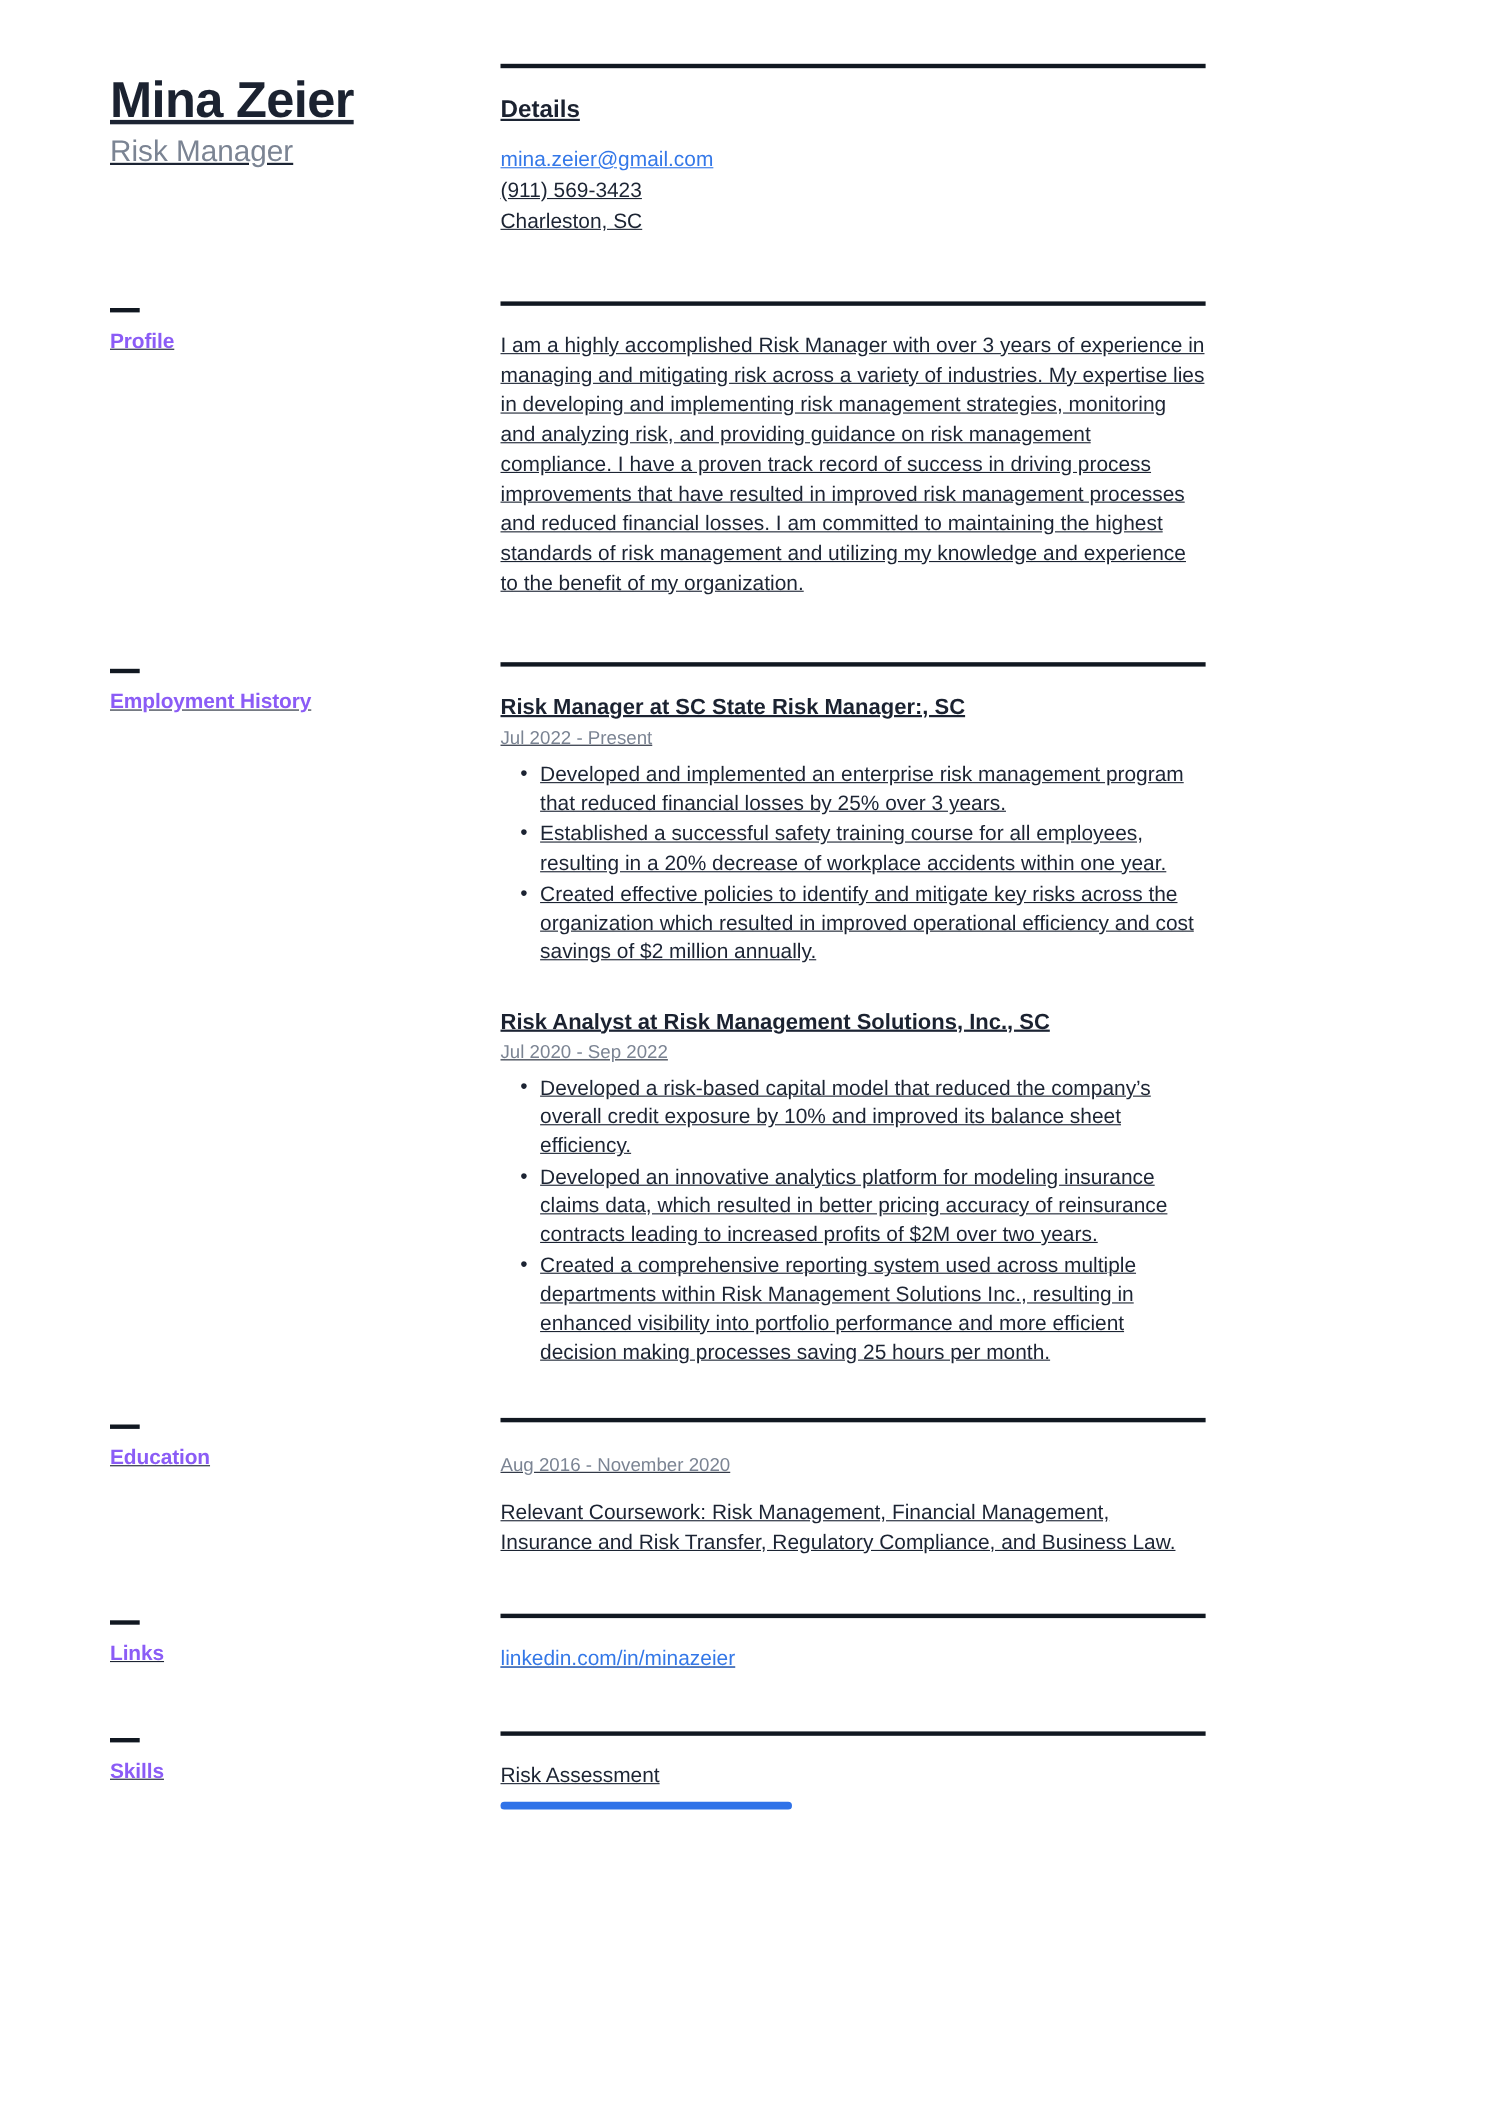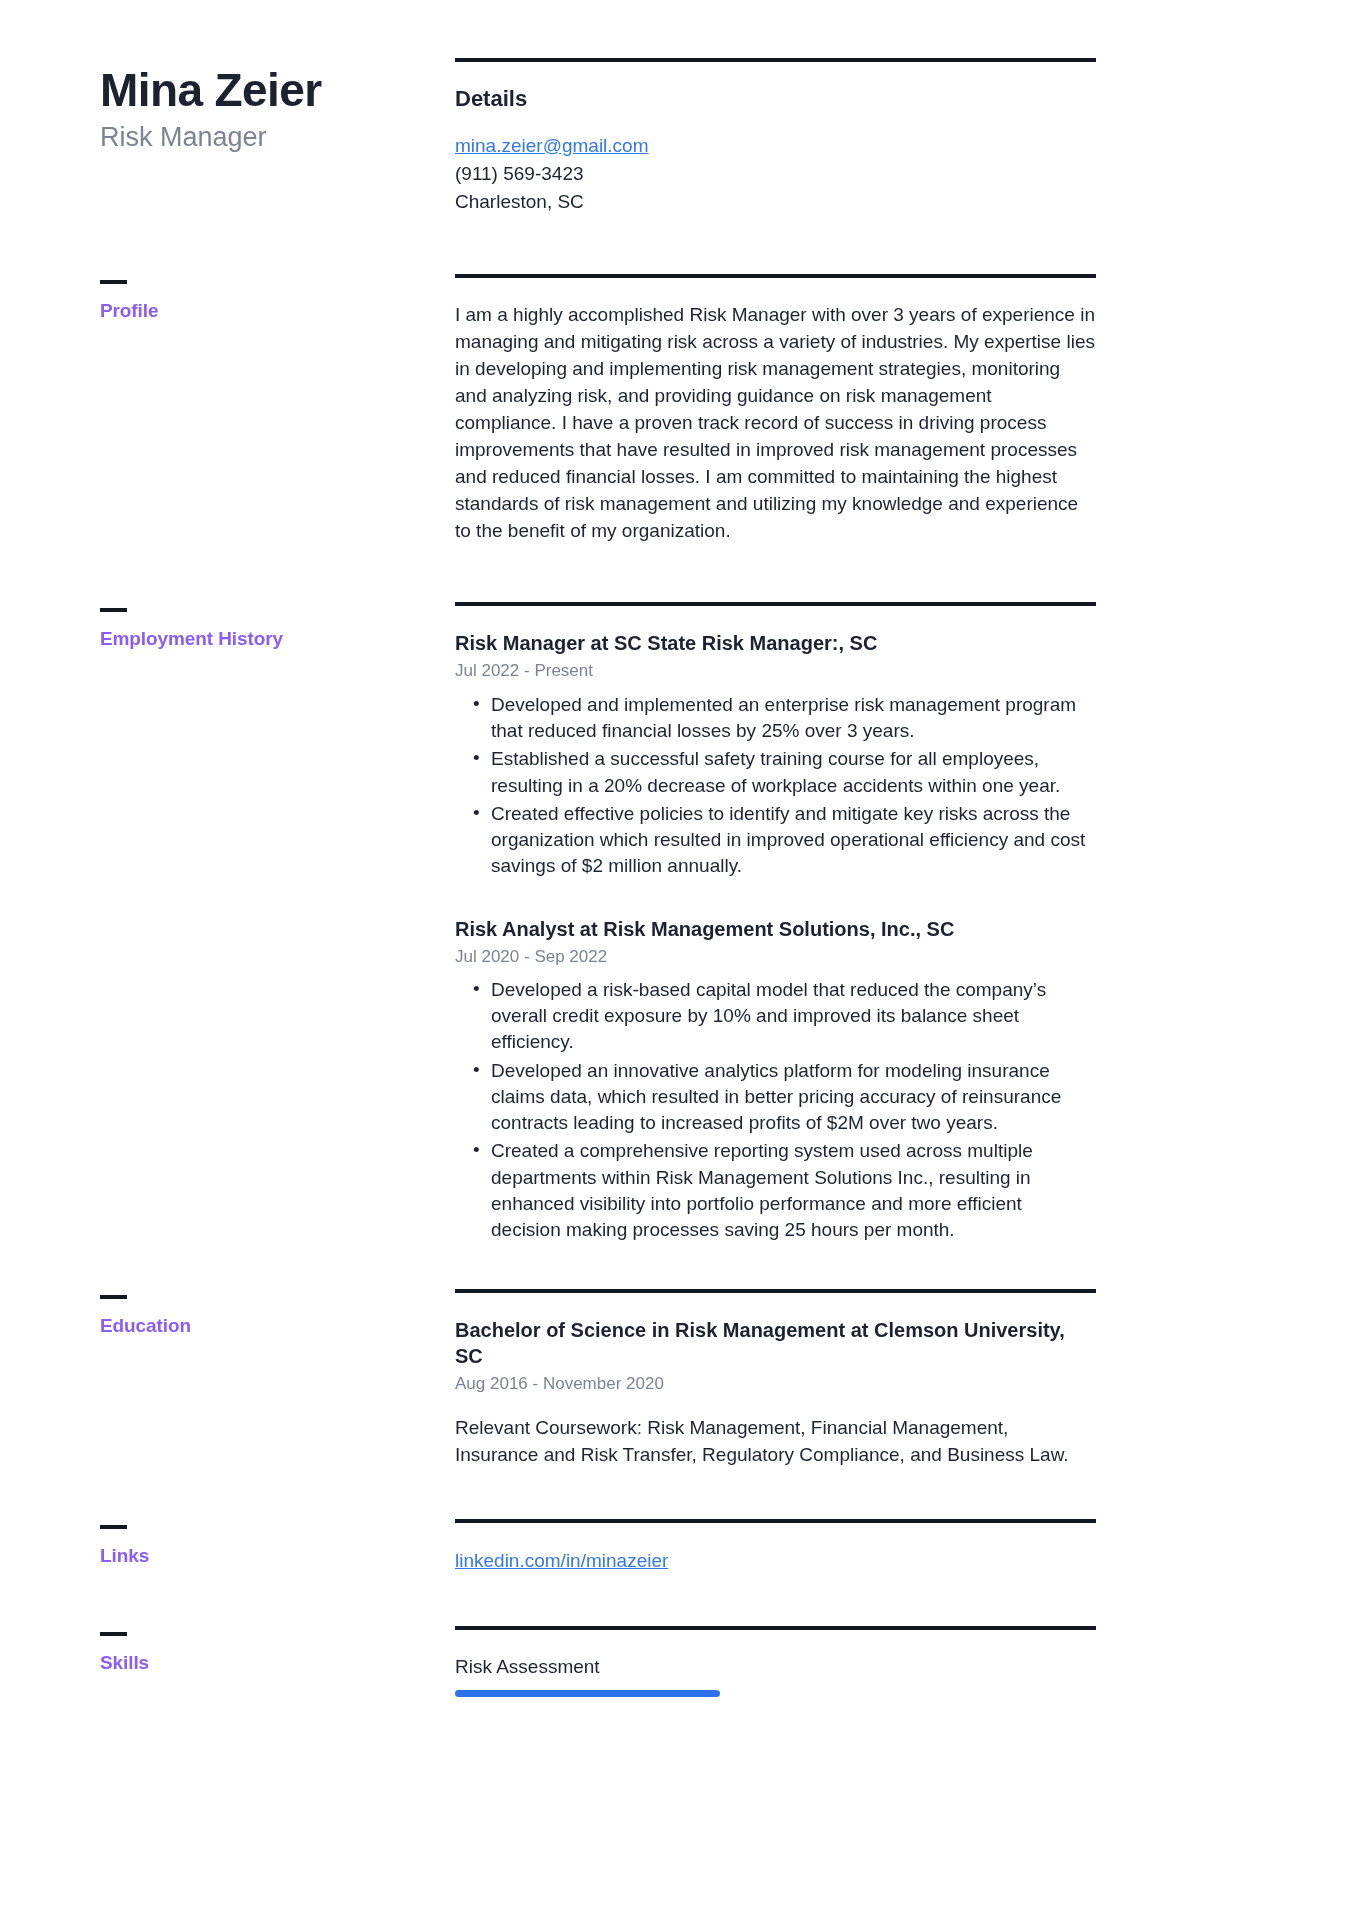--- a/index.html
+++ b/index.html
@@ -14,20 +14,21 @@
     color: #1c2433;
     -webkit-font-smoothing: antialiased;
   }
 
   .page {
     width: 1196px;
     min-height: 1931px;
     background: #ffffff;
     padding: 58px 100px 0 100px;
     position: relative;
+    text-decoration: underline;
   }
 
   
   .header {
     display: flex;
     align-items: flex-start;
   }
 
   .header-left {
     width: 355px;
@@ -284,21 +285,20 @@
   <div class="gap-emp-to-edu"></div>
 
   <div class="row">
     <div class="col-left">
       <div class="section-dash"></div>
       <div class="section-label">Education</div>
     </div>
     <div class="col-right">
       <div class="rule"></div>
       <div class="block-pad-top">
-        <div class="entry-title">Bachelor of Science in Risk Management at Clemson University, SC</div>
         <div class="entry-date">Aug 2016 - November 2020</div>
         <p class="coursework">Relevant Coursework: Risk Management, Financial Management, Insurance and Risk Transfer, Regulatory Compliance, and Business Law.</p>
       </div>
     </div>
   </div>
 
   <div class="gap-edu-to-links"></div>
 
   <div class="row">
     <div class="col-left">

